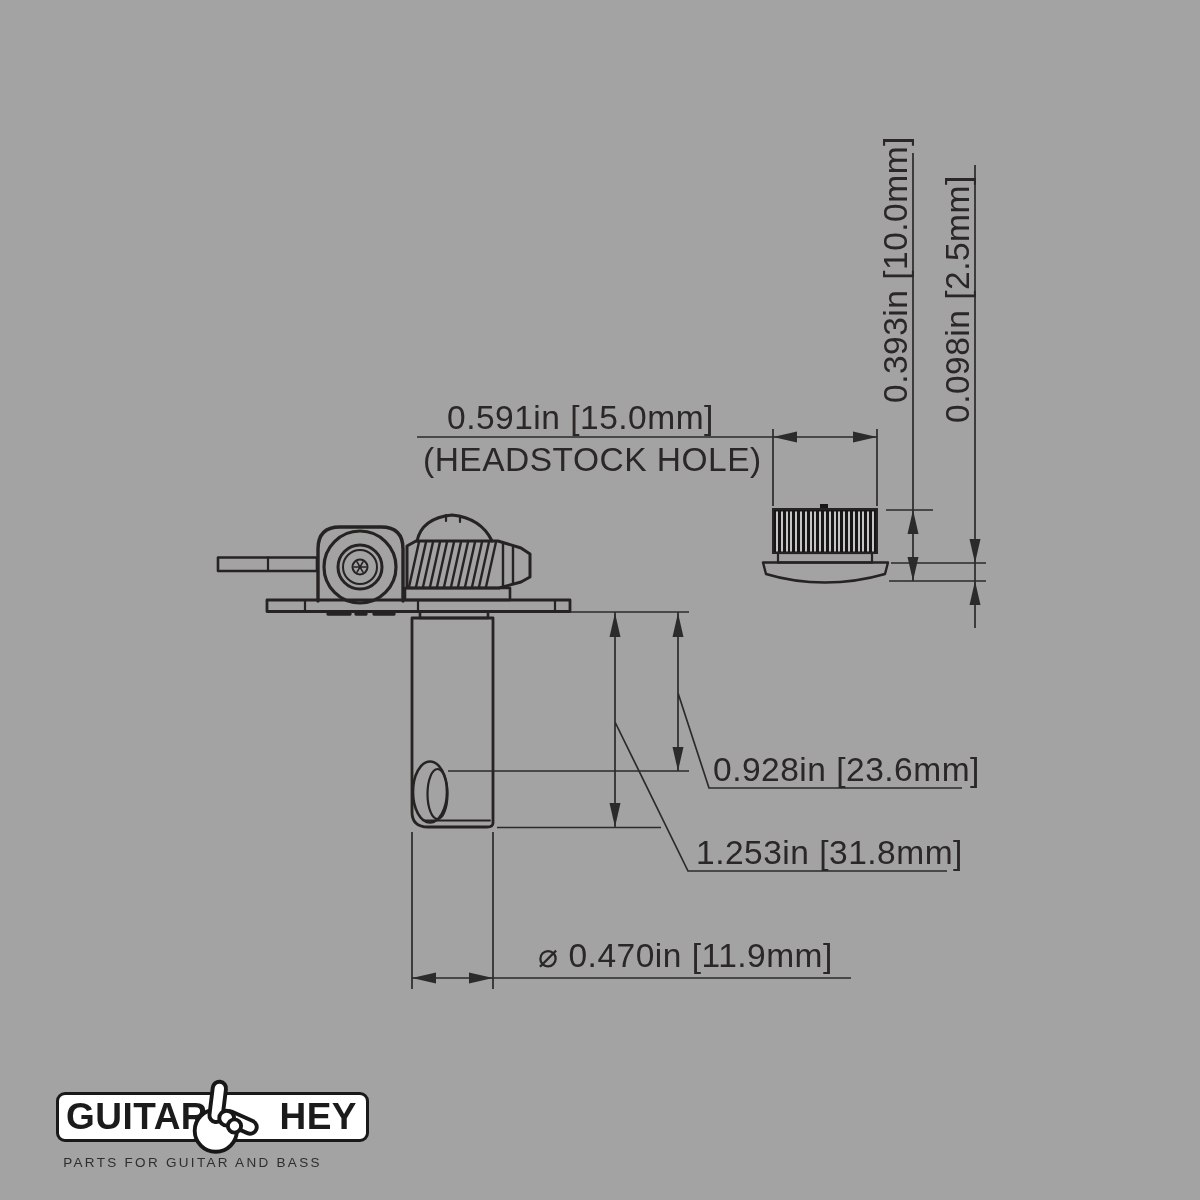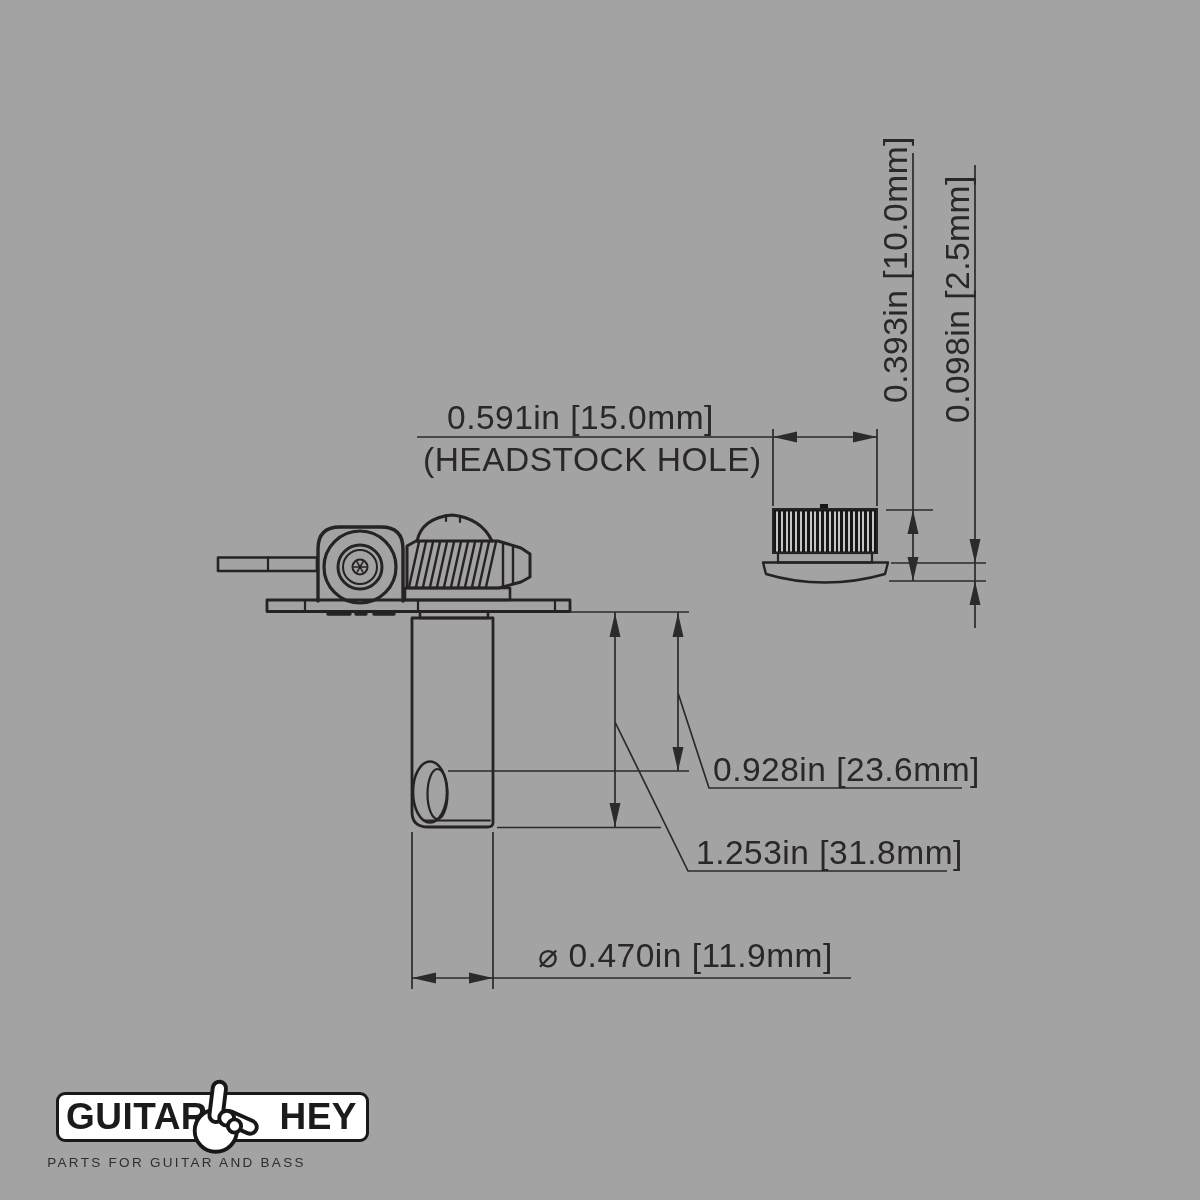--- a/index.html
+++ b/index.html
@@ -8,21 +8,21 @@
   svg.drawing{position:absolute;left:0;top:0;}
   svg text{font-family:"Liberation Sans","DejaVu Sans",sans-serif;fill:#2a2726;}
   .dim-text{font-size:33.5px;letter-spacing:0.5px;}
   
   .logo-box{position:absolute;left:32px;top:1092px;width:313px;height:50px;
             border:3px solid #191919;border-radius:9px;box-sizing:border-box;
             display:flex;align-items:flex-end;justify-content:space-between;
             padding:0 9px 0 7px;background:#ffffff;margin-left:24px;}
   .brand{font-size:37px;font-weight:bold;color:#1b1b1b;letter-spacing:0.5px;line-height:44px;white-space:nowrap;}
   .hand-wrap{position:absolute;left:183px;top:1079px;width:78px;height:80px;z-index:3;}
-  .logo-tagline{position:absolute;left:20px;top:1155px;width:313px;text-align:center;
+  .logo-tagline{position:absolute;left:36px;top:1155px;width:313px;text-align:center;
                 font-size:13.5px;letter-spacing:2.3px;color:#2e2e2e;white-space:nowrap;}
 </style>
 </head>
 <body>
 
 <div class="canvas">
 
   <svg class="drawing" width="1200" height="1200" viewBox="0 0 1200 1200">
 
     <g stroke="#262322" fill="none" stroke-linecap="round" stroke-linejoin="round">

